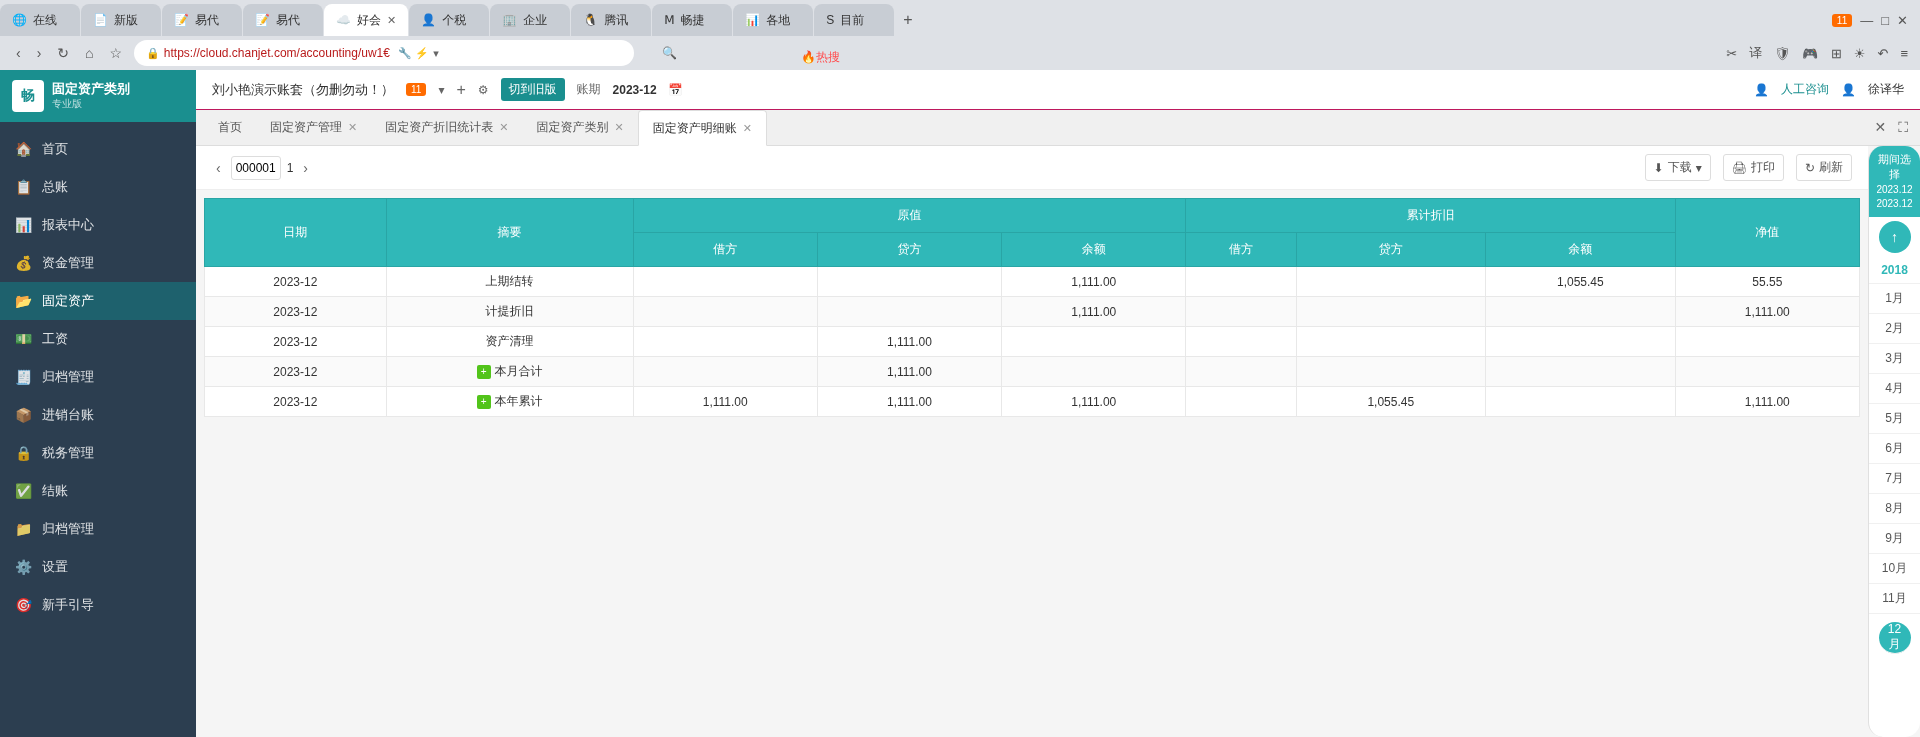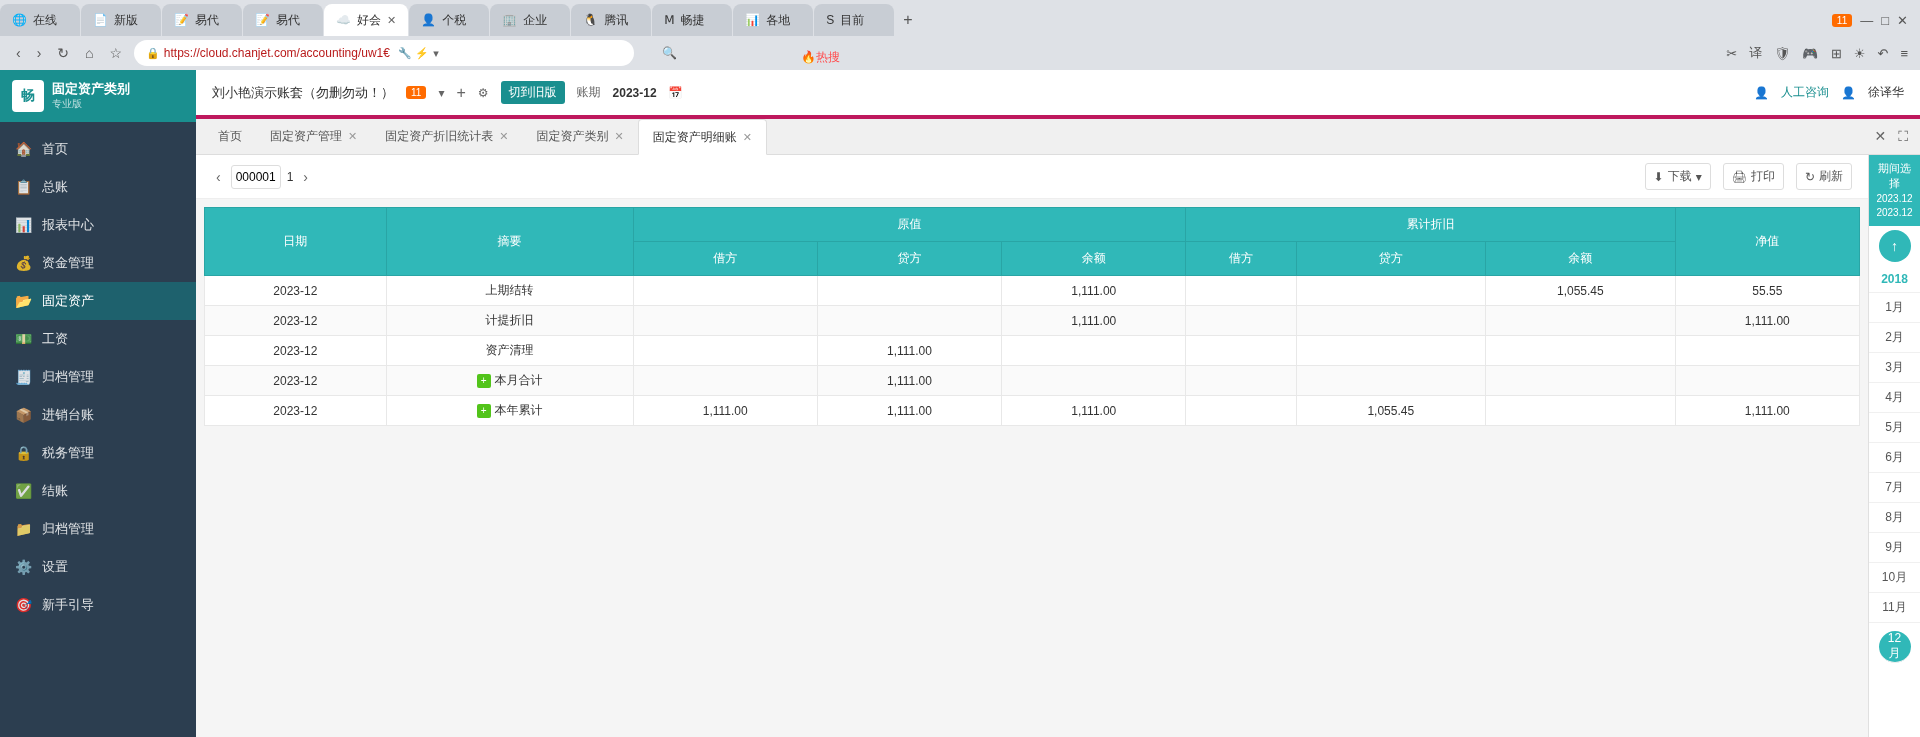--- a/index.html
+++ b/index.html
@@ -30,21 +30,21 @@
     .sidebar-subtitle { color: rgba(255,255,255,0.7); font-size: 10px; }
     .sidebar-nav { flex: 1; padding: 8px 0; }
     .sidebar-item { display: flex; align-items: center; padding: 10px 16px; gap: 10px; color: rgba(255,255,255,0.85); font-size: 13px; cursor: pointer; }
     .sidebar-item.active { background: rgba(0,180,180,0.3); color: #fff; }
     .sidebar-item-icon { width: 16px; height: 16px; display: flex; align-items: center; justify-content: center; font-size: 14px; }
 
     
     .content-area { flex: 1; display: flex; flex-direction: column; background: #f5f5f5; overflow: hidden; }
 
     
-    .top-bar { background: #fff; border-bottom: 4px solid #be185d; padding: 0 16px; height: 49px; display: flex; align-items: center; gap: 12px; }
+    .top-bar { background: #fff; border-bottom: 1px solid #be185d; padding: 0 16px; height: 40px; display: flex; align-items: center; gap: 12px; }
     .account-badge { background: #ff6b00; color: #fff; font-size: 10px; padding: 1px 5px; border-radius: 3px; }
     .switch-btn { background: #1a8f8f; color: #fff; border: none; padding: 3px 8px; border-radius: 3px; font-size: 12px; cursor: pointer; }
     .top-bar-right { margin-left: auto; display: flex; align-items: center; gap: 12px; color: #666; font-size: 12px; }
 
     
     .page-tabs { display: flex; align-items: center; background: #f0f0f0; border-bottom: 1px solid #ddd; padding: 0 8px; height: 36px; }
     .page-tab { padding: 6px 14px; font-size: 12px; color: #555; cursor: pointer; border-radius: 4px 4px 0 0; display: flex; align-items: center; gap: 6px; height: 36px; }
     .page-tab.active { background: #fff; color: #333; border: 1px solid #ddd; border-bottom: 1px solid #fff; margin-bottom: -1px; }
     .page-tab-close { color: #999; font-size: 11px; }
     .expand-btn { margin-left: auto; color: #666; font-size: 14px; cursor: pointer; padding: 4px; }
@@ -62,21 +62,21 @@
     .ledger-table { width: 100%; border-collapse: collapse; background: #fff; }
     .ledger-table th { background: #30b8b8; color: #fff; text-align: center; padding: 8px 6px; font-size: 12px; font-weight: normal; border: 1px solid #29a5a5; }
     .ledger-table td { text-align: center; padding: 6px 8px; font-size: 12px; border: 1px solid #e8e8e8; color: #333; }
     .ledger-table tr:nth-child(even) td { background: #fafafa; }
     .row-tag { display: inline-flex; align-items: center; justify-content: center; width: 14px; height: 14px; border-radius: 2px; font-size: 10px; color: #fff; margin-right: 4px; }
     .row-tag.green { background: #52c41a; }
     .amount-cell { text-align: right; }
     .th-group { text-align: center; }
 
     
-    .period-panel { width: 52px; background: #fff; border-left: 1px solid #e0e0e0; display: flex; flex-direction: column; overflow-y: auto; }
+    .period-panel { width: 52px; background: #fff; border-left: 1px solid #e0e0e0; display: flex; flex-direction: column; overflow-y: auto; border-radius: 15px; }
     .period-panel-title { background: #30b8b8; color: #fff; text-align: center; font-size: 11px; padding: 6px 4px; line-height: 1.4; }
     .period-item { text-align: center; padding: 6px 4px; font-size: 12px; color: #555; cursor: pointer; border-bottom: 1px solid #f0f0f0; }
     .period-item.active { background: #30b8b8; color: #fff; border-radius: 50%; margin: 8px auto; width: 32px; height: 32px; display: flex; align-items: center; justify-content: center; }
     .period-item.selected-date { color: #30b8b8; font-weight: bold; }
     .up-btn { width: 32px; height: 32px; background: #30b8b8; border-radius: 50%; color: #fff; display: flex; align-items: center; justify-content: center; margin: 4px auto; cursor: pointer; font-size: 14px; }
 
     .main-with-panel { display: flex; flex: 1; overflow: hidden; }
     .main-content { flex: 1; display: flex; flex-direction: column; overflow: hidden; }
   </style>
 </head>

